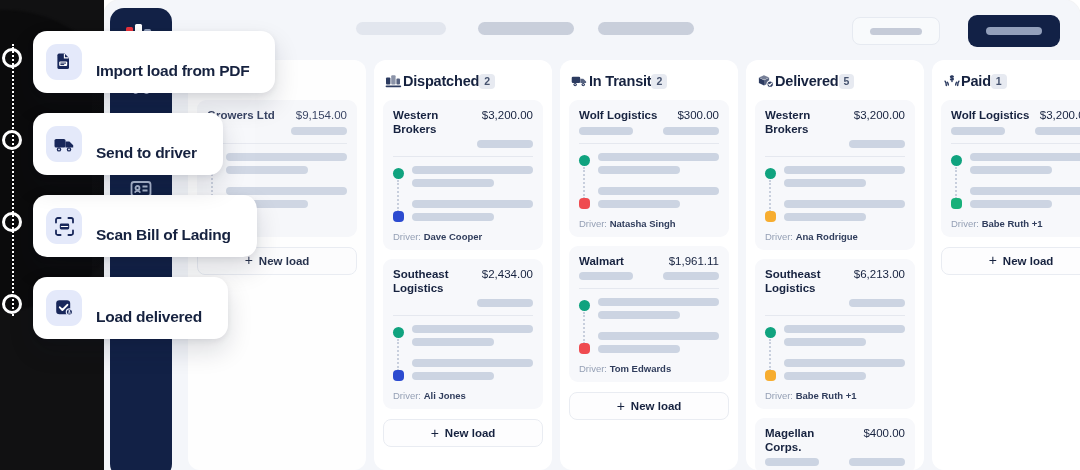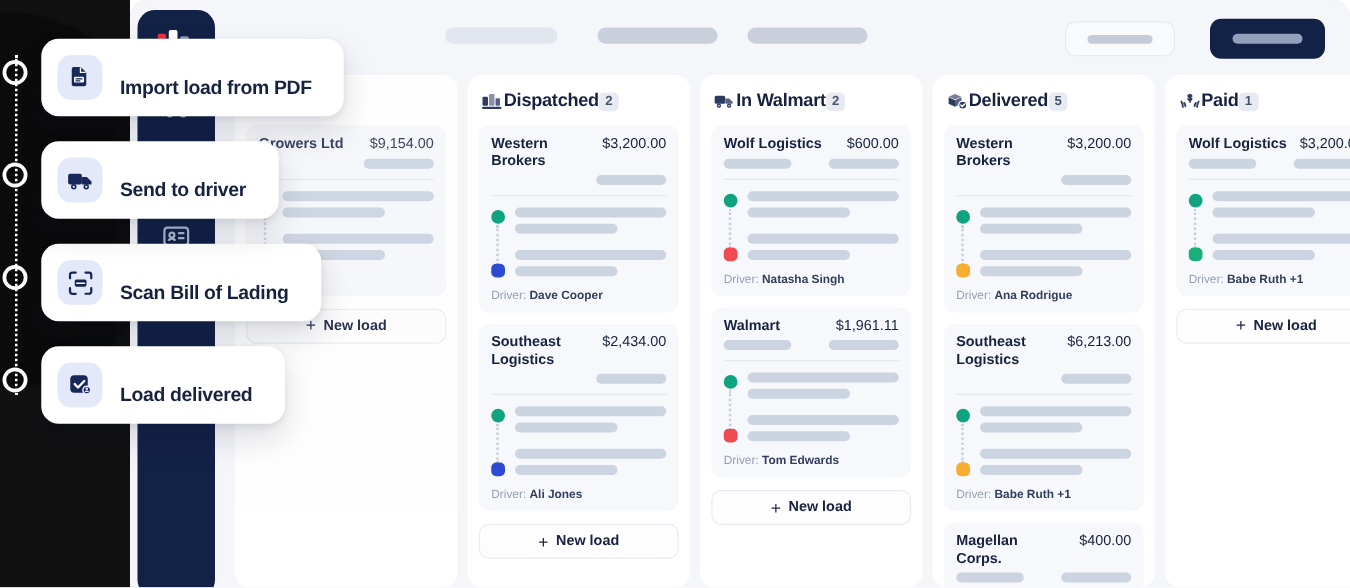--- a/index.html
+++ b/index.html
@@ -337,27 +337,27 @@
             <span class="chi">
               <svg width="20" height="16" viewBox="0 0 20 16" aria-hidden="true">
                 <rect x="0.8" y="3.2" width="9.4" height="7" rx="1.4" fill="#2c3b60"></rect>
                 <path d="M10.4 5.5h3.2l3.2 3v1.7h-6.4z" fill="#2c3b60" opacity=".8"></path>
                 <circle cx="4.6" cy="12" r="1.9" fill="#2c3b60"></circle>
                 <circle cx="13.6" cy="12" r="1.9" fill="#2c3b60"></circle>
                 <circle cx="4.6" cy="12" r=".7" fill="#ffffff"></circle>
                 <circle cx="13.6" cy="12" r=".7" fill="#ffffff"></circle>
               </svg>
             </span>
-            <span class="col-title">In Walmart</span>
+            <span class="col-title">In Transit</span>
             <span class="col-count">2</span>
           </div>
           <div class="card">
             <div class="card-top">
               <span class="cust">Wolf Logistics</span>
-              <span class="amt">$600.00</span>
+              <span class="amt">$300.00</span>
             </div>
             <div class="card-subs">
               <span class="sub-l"></span>
               <span class="sub-r"></span>
             </div>
             <div class="divider"></div>
             <div class="route">
               <span class="rail"></span>
               <span class="dot start"></span>
               <span class="dot end red"></span>

